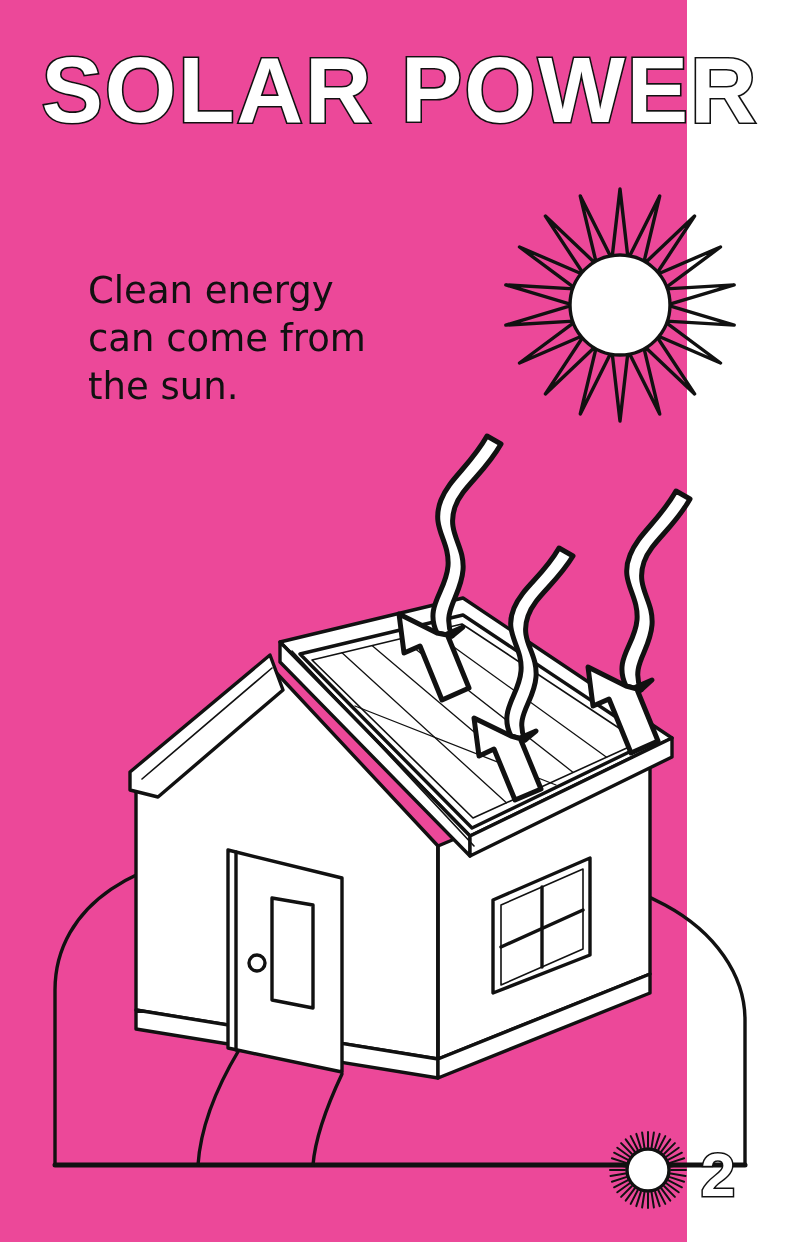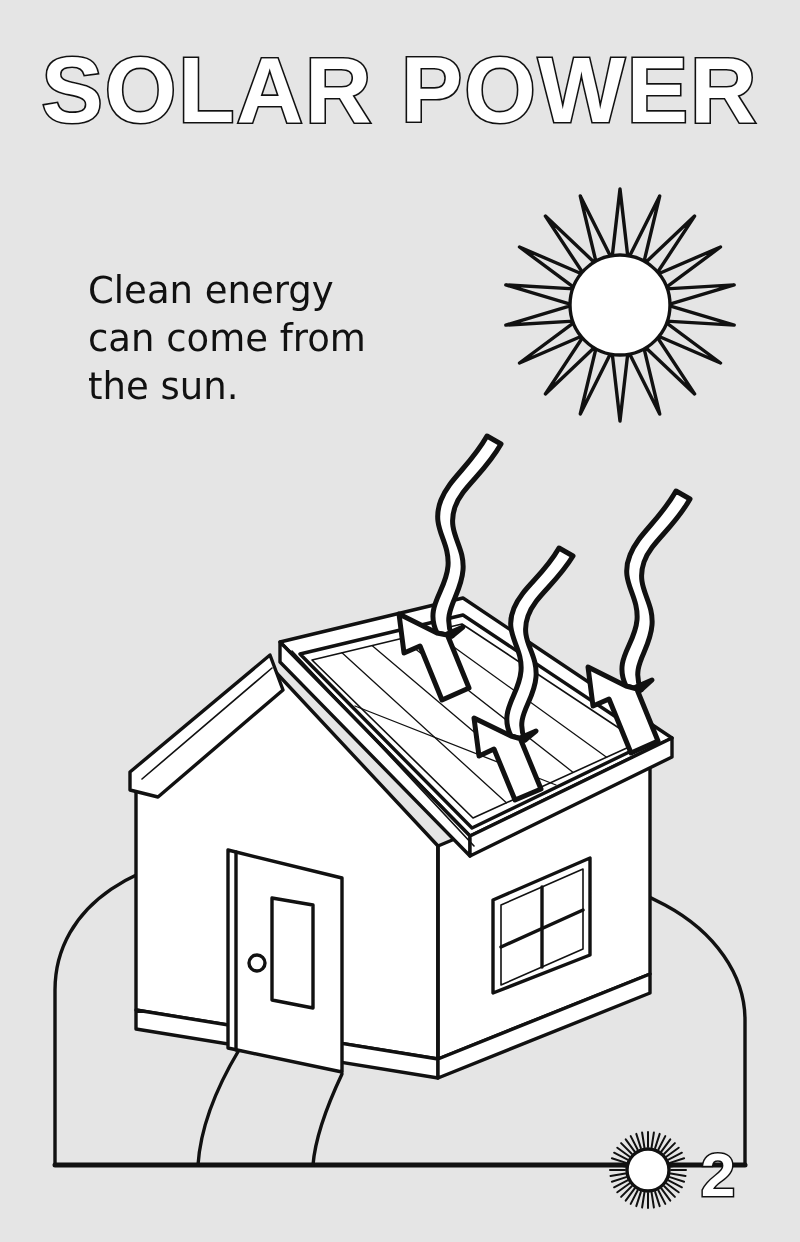--- a/index.html
+++ b/index.html
@@ -9,23 +9,23 @@
   }
   body {
     width: 800px;
     height: 1242px;
     overflow: hidden;
     font-family: "DejaVu Sans", sans-serif;
     position: relative;
   }
   #page {
     position: relative;
-    width: 800px;
+    width: 687px;
     height: 1242px;
-    background: #e5e5e5;
+    background: #ec4899;
   }
   #art {
     position: absolute;
     left: 0;
     top: 0;
     width: 800px;
     height: 1242px;
   }
   
   #title-text {

